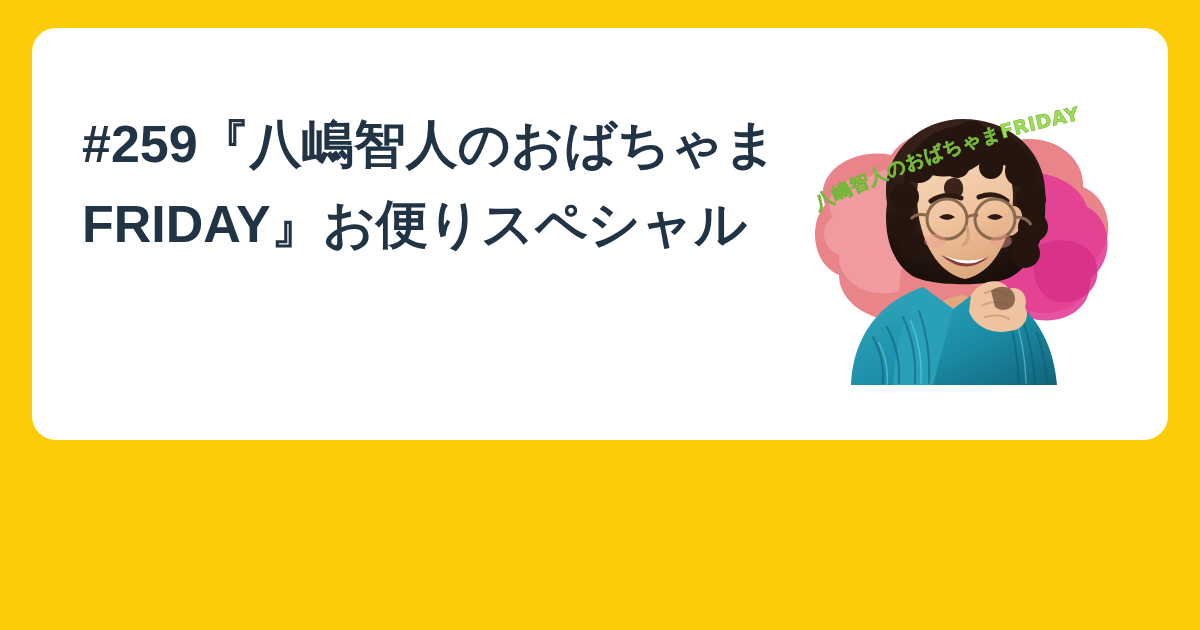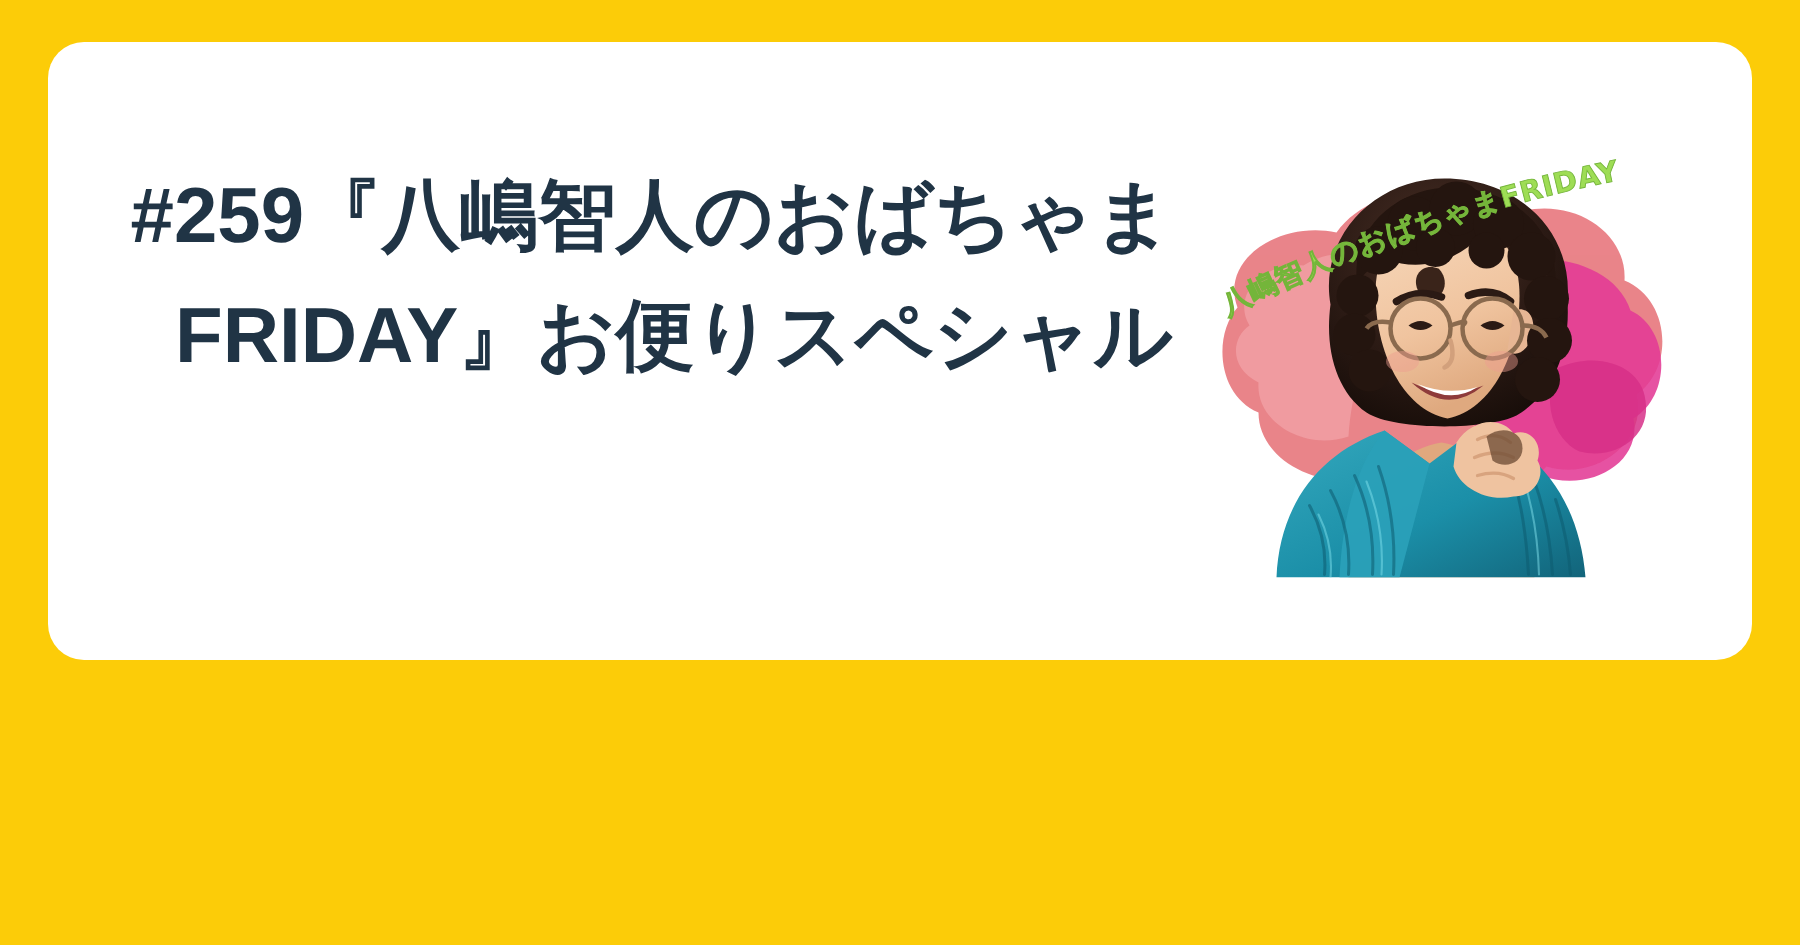--- a/index.html
+++ b/index.html
@@ -26,21 +26,20 @@
     border-radius: 24px;
     box-sizing: border-box;
     overflow: hidden;
   }
 
   .card-inner {
     position: absolute;
     inset: 0;
     display: flex;
     align-items: flex-start;
-    text-align: right;
   }
 
   
   .title-wrap {
     position: absolute;
     left: 50px;
     top: 76px;
     width: 700px;
   }
   .episode-title {

